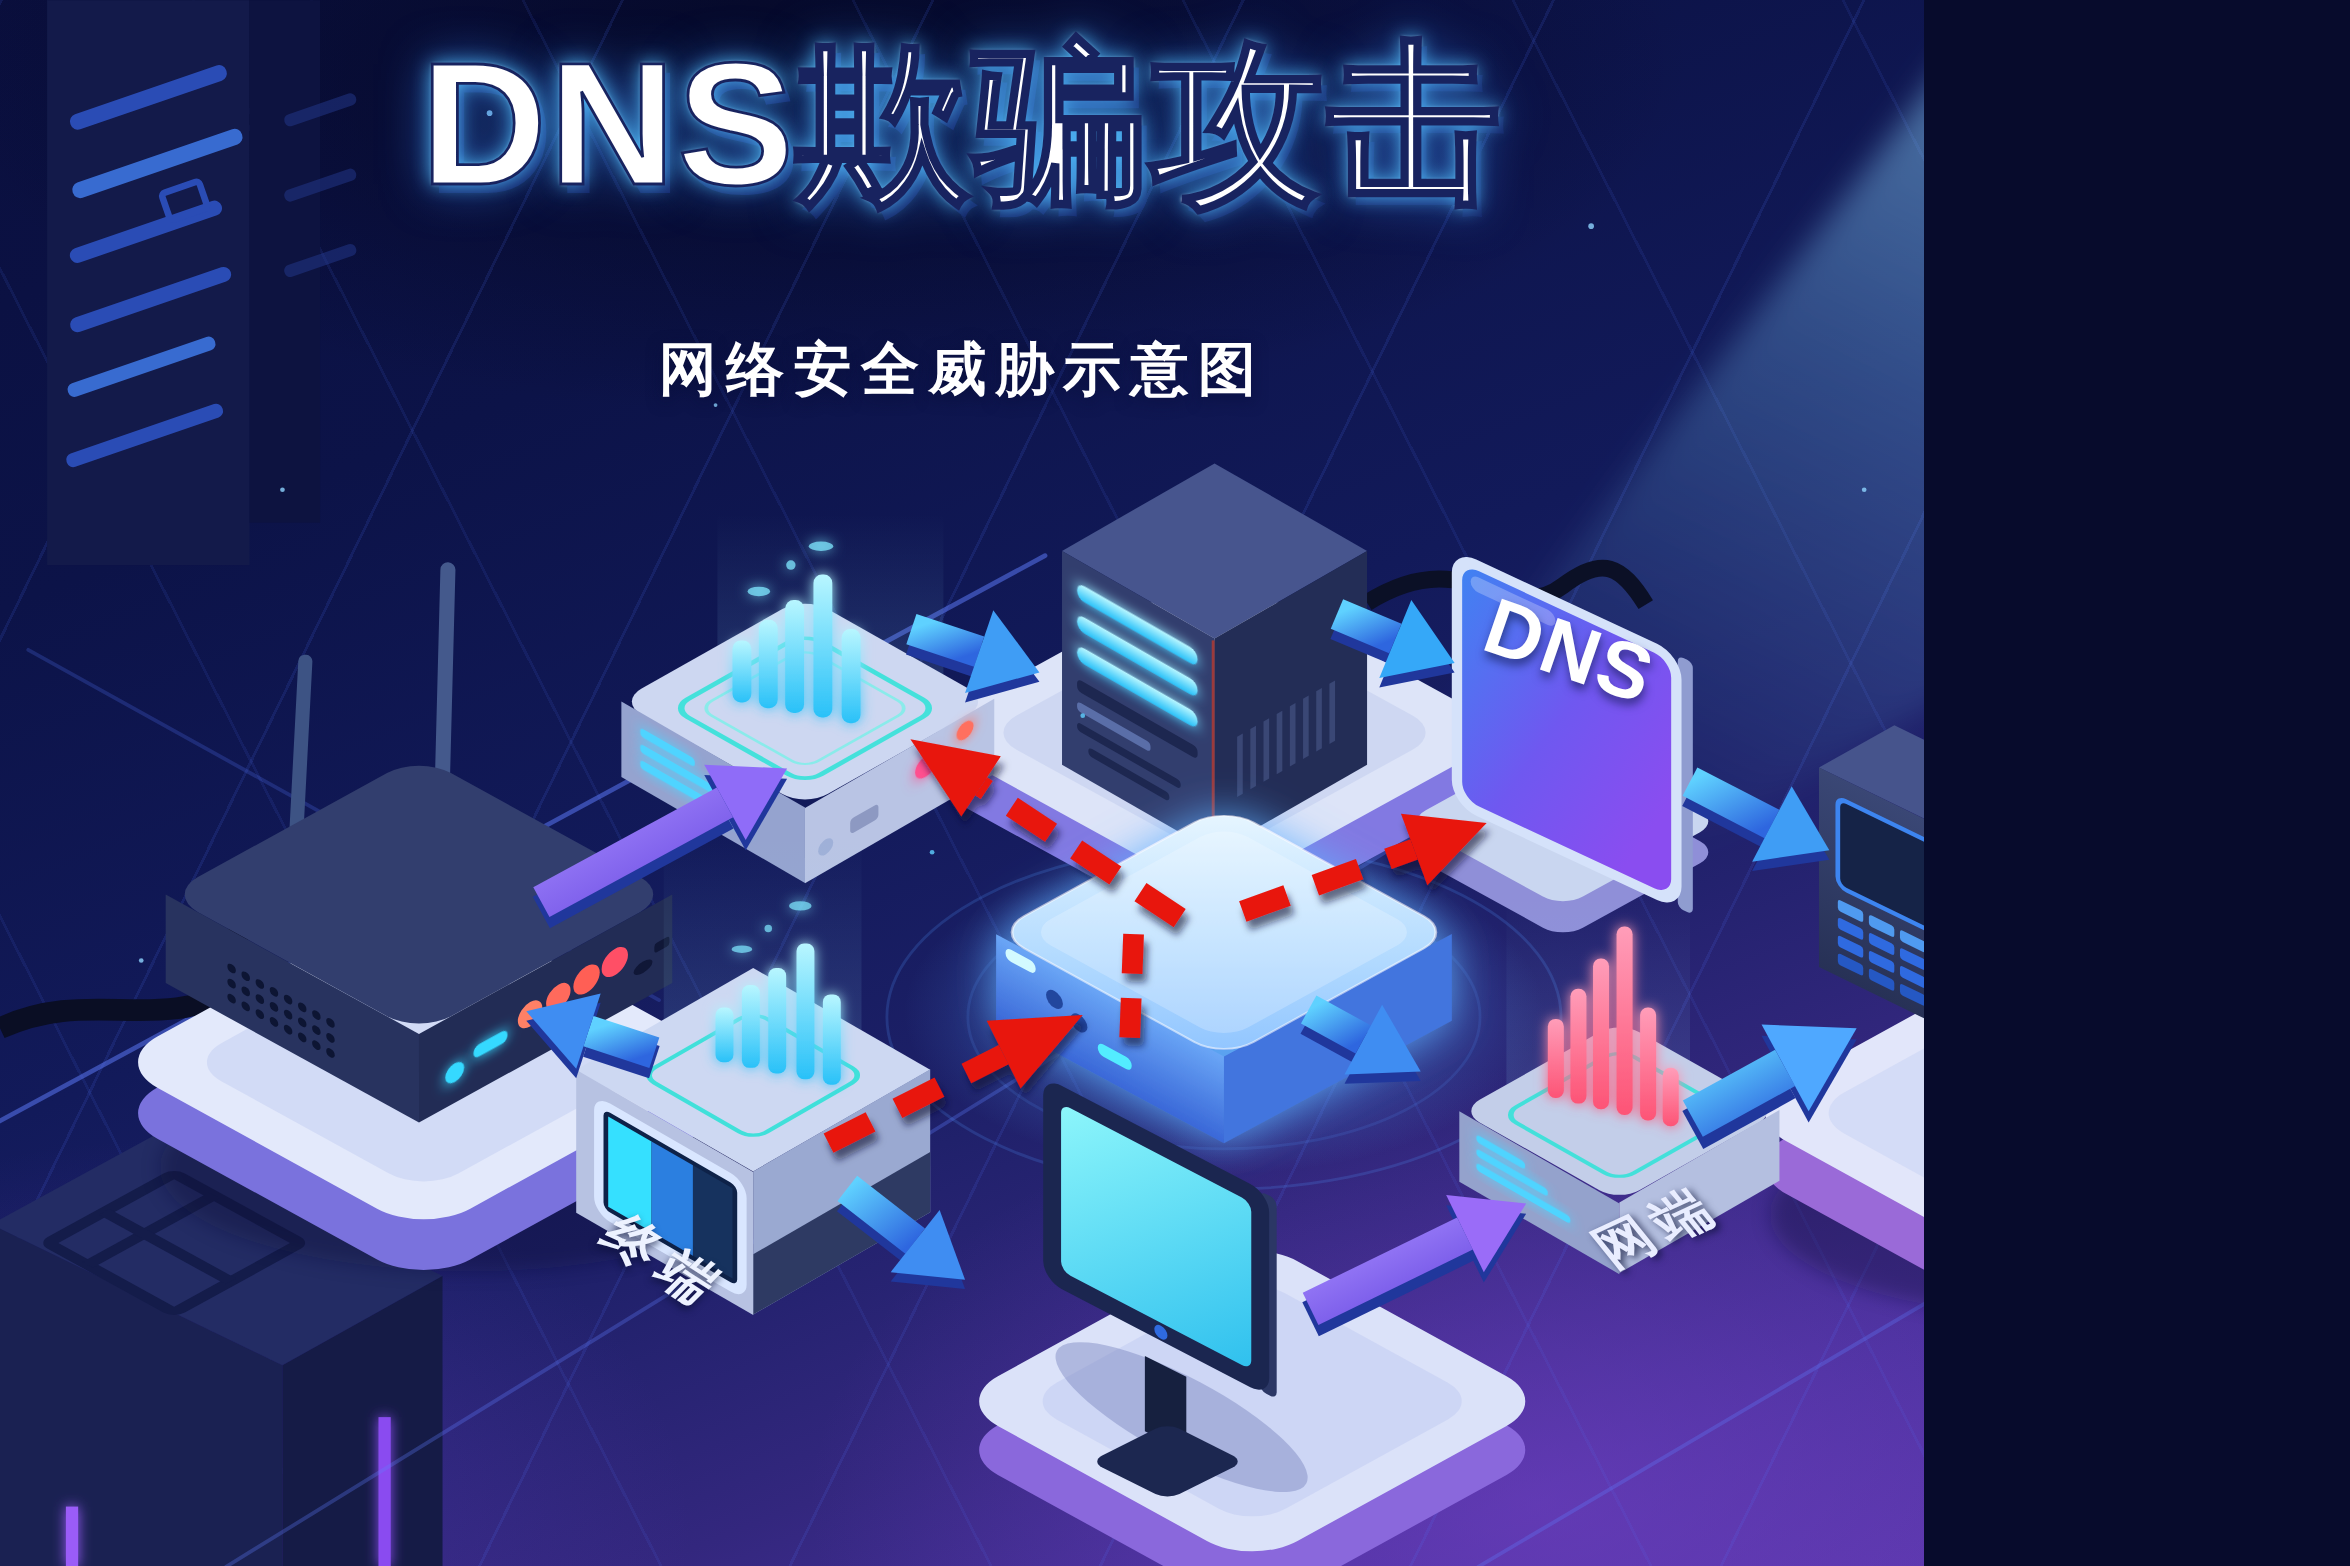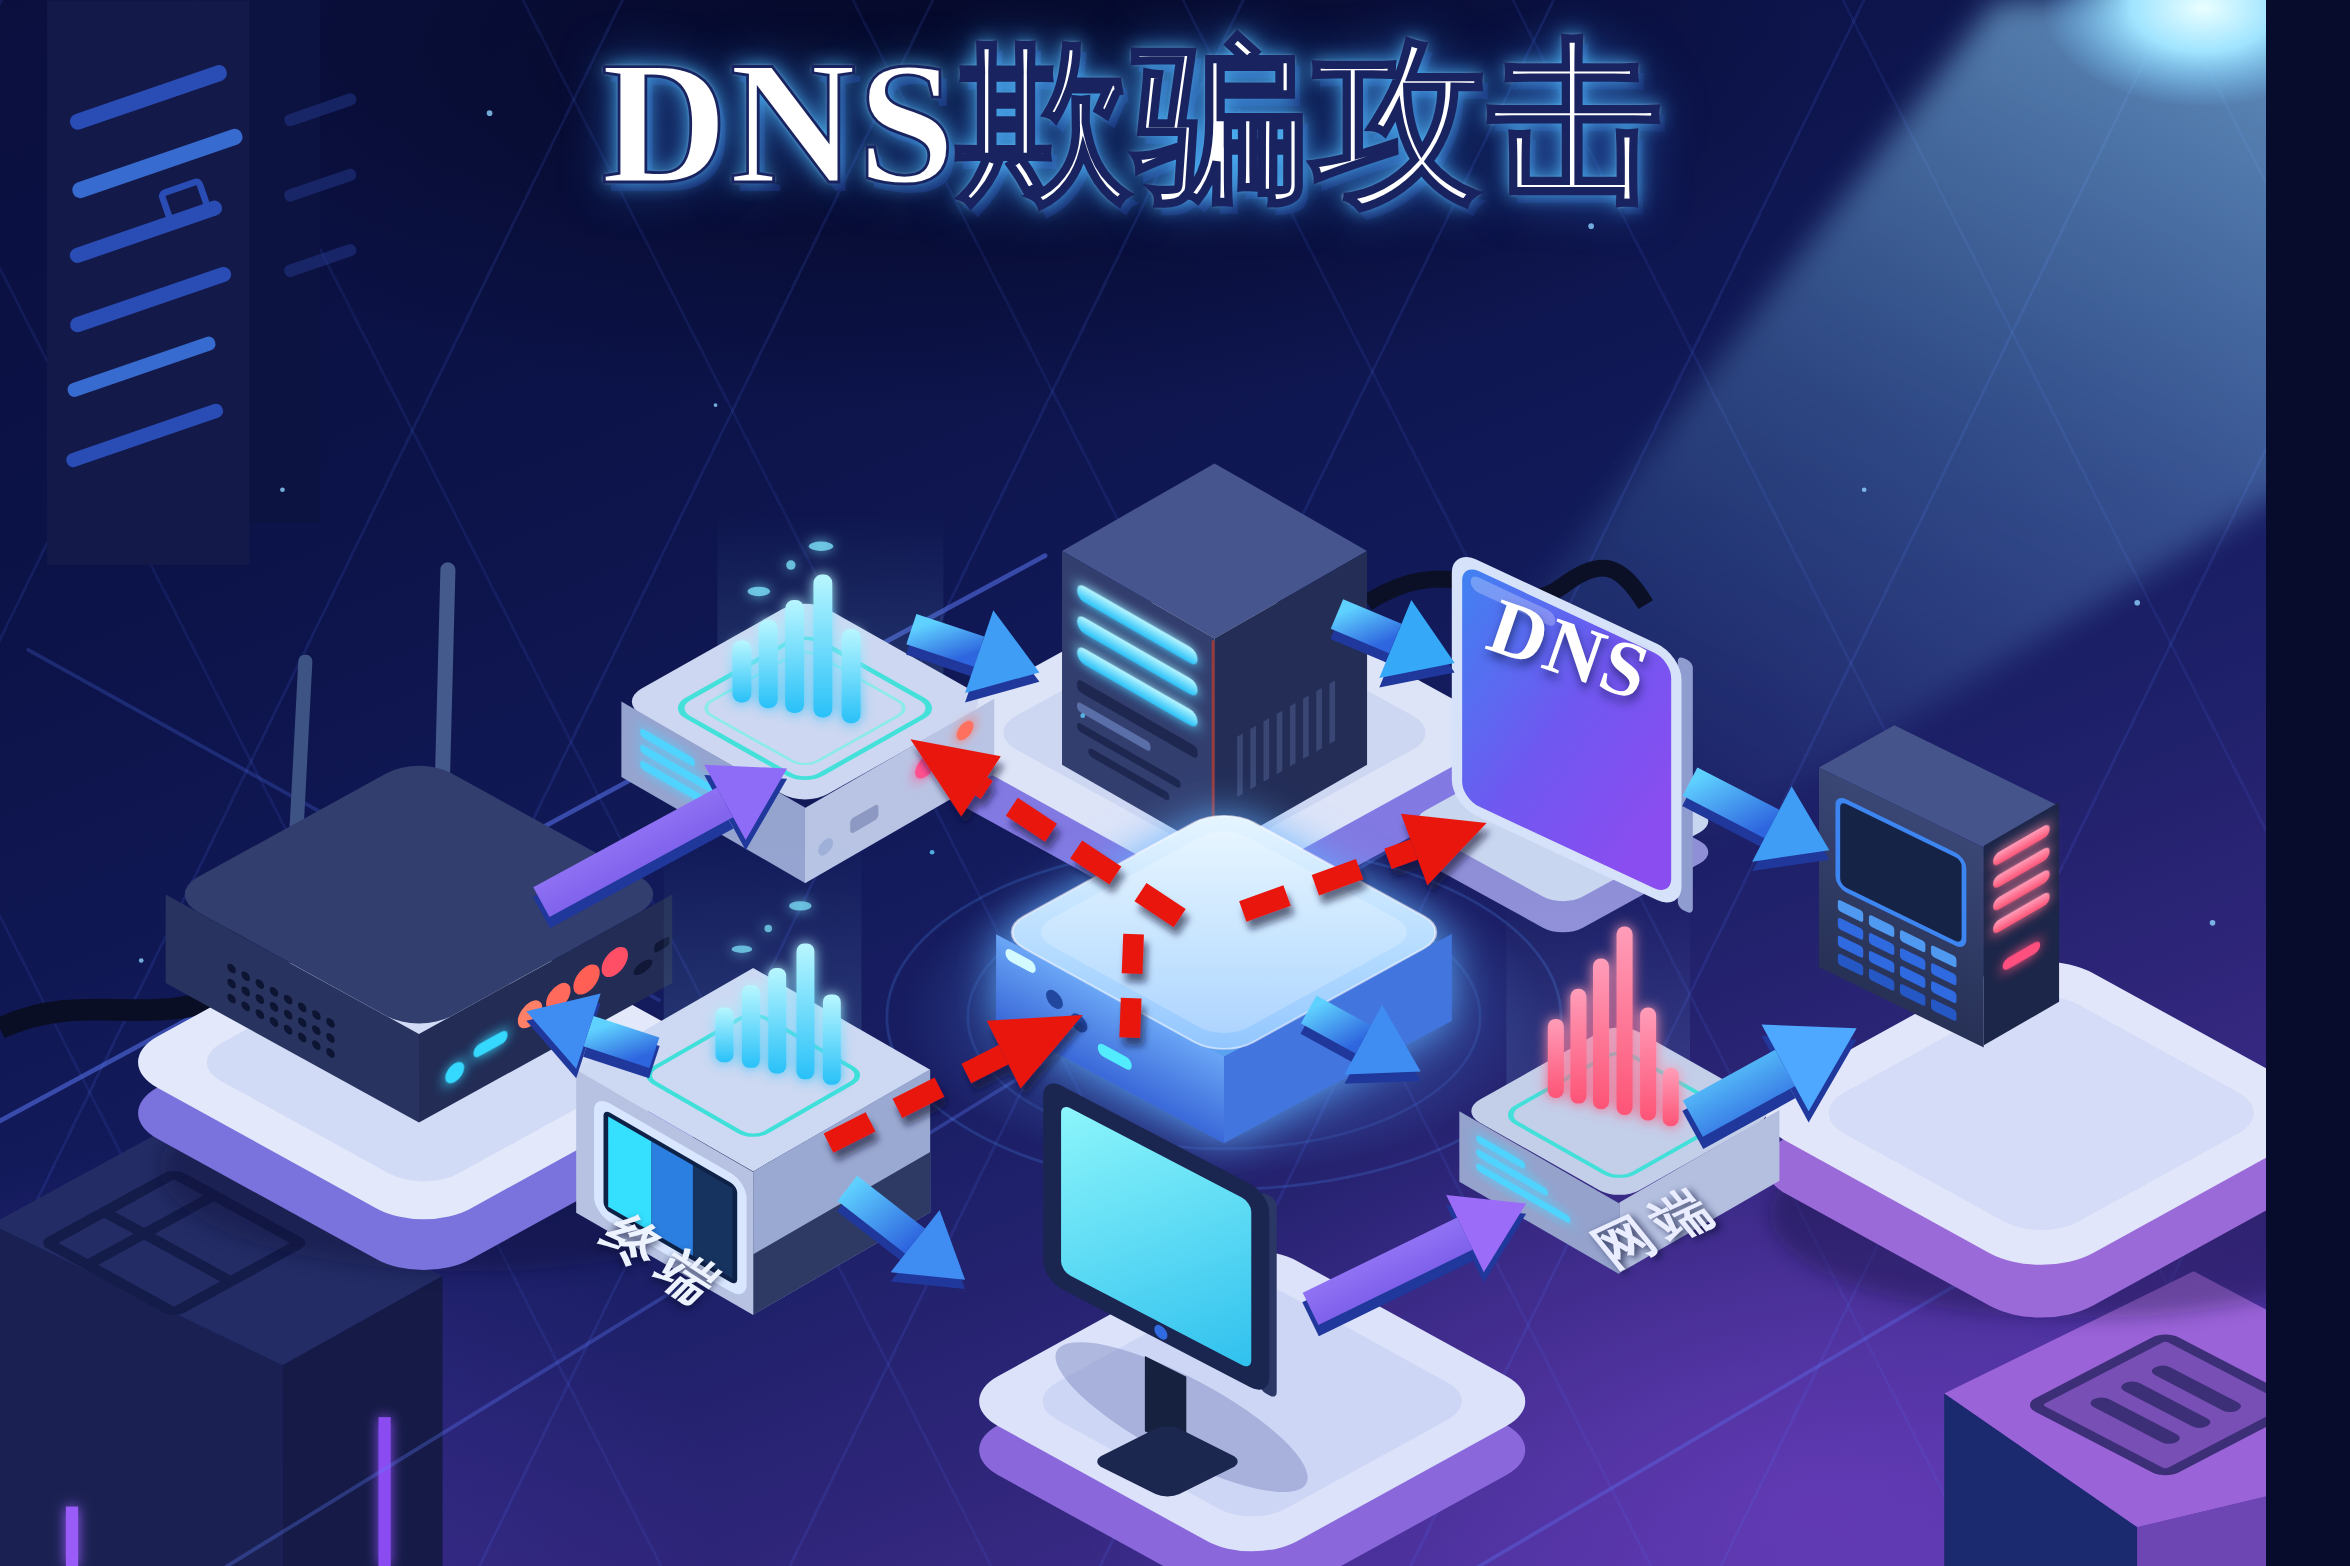--- a/index.html
+++ b/index.html
@@ -1,18 +1,18 @@
 <!DOCTYPE html>
 <html style="font-size:15px"><head>
 <meta charset="utf-8">
 <style>
   html,body{margin:0;padding:0;background:#070b2c;}
   #stage{
-    position:relative;width:2266px;height:1567px;overflow:hidden;
-    font-family:Liberation Serif, serif;
+    position:relative;width:1924px;height:1567px;overflow:hidden;
+    font-family:Liberation Sans, sans-serif;
     background:
       radial-gradient(1177px 706px at 80% 96%, rgba(118,66,200,.55), transparent 62%),
       radial-gradient(895px 659px at 8% 98%, rgba(88,56,180,.45), transparent 60%),
       radial-gradient(1224px 490px at 42% 4%, rgba(4,7,34,.85), transparent 72%),
       linear-gradient(158deg,#0a0f3e 0%,#0c1348 26%,#121a5a 48%,#1d2068 63%,#33277e 78%,#47309a 90%,#5636a8 100%);
   }
   #grid{
     position:absolute;inset:0;
     background:
       repeating-linear-gradient(116deg, rgba(82,118,255,.16) 0 2.8px, transparent 2.8px 279px),
@@ -562,17 +562,18 @@
       <circle cx="760" cy="430" r="2"></circle>
         <circle cx="1980" cy="520" r="2.5"></circle>
       <circle cx="150" cy="1020" r="2.5"></circle>
         <circle cx="2350" cy="980" r="3"></circle>
       <circle cx="1150" cy="760" r="2.5" fill="#5fd0ff"></circle>
         <circle cx="990" cy="905" r="2.5" fill="#5fd0ff"></circle>
     </g>
   </svg>
 
   <div class="lbl" id="title">DNS欺骗攻击</div>
+  <div class="lbl" id="subtitle">网络安全威胁示意图</div>
   <div class="lbl" id="dns-label">DNS</div>
   <div class="lbl" id="terminal-label">终端</div>
   <div class="lbl" id="client-label">网端</div>
 </div>
 
 
 </body></html>

